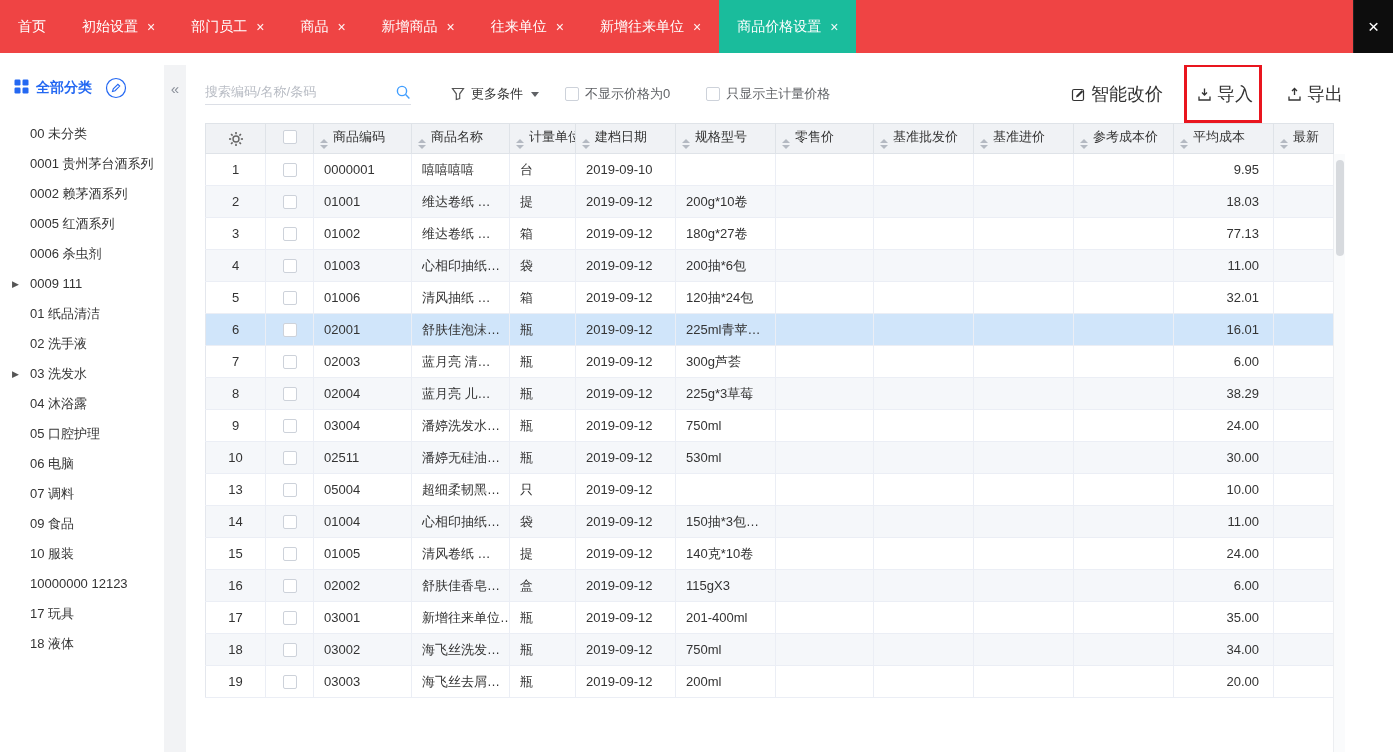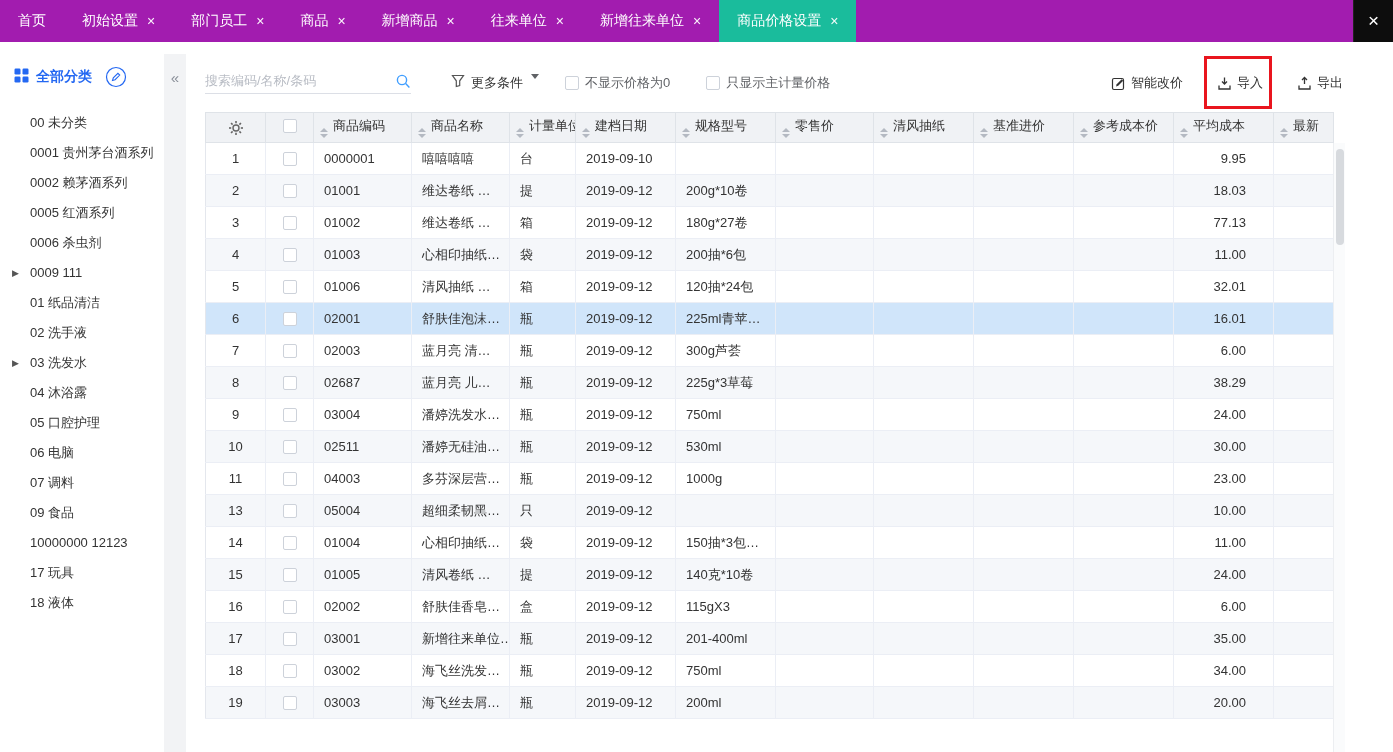--- a/index.html
+++ b/index.html
@@ -1,21 +1,21 @@
 <!DOCTYPE html>
 <html><head>
 <meta charset="utf-8">
 <style>
   * { margin:0; padding:0; box-sizing:border-box; }
   html,body { width:1393px; height:752px; overflow:hidden; background:#fff;
     font-family:"Liberation Sans","DejaVu Sans",sans-serif; }
   .app { width:1393px; height:752px; display:flex; flex-direction:column; overflow:hidden; }
 
   
-  .tabbar { height:42px; flex:none; background:#a21caf; display:flex; align-items:stretch; }
+  .tabbar { height:53px; flex:none; background:#ef4444; display:flex; align-items:stretch; }
   .tabs { display:flex; align-items:stretch; }
   .tab { display:flex; align-items:center; padding:0 18px; color:#fff; font-size:14px; cursor:pointer; white-space:nowrap; }
   .tab.active { background:#1abc9c; }
   .tab-close { margin-left:9px; font-size:14px; opacity:.95; }
   .win-close { margin-left:auto; width:40px; display:flex; align-items:center; justify-content:center;
     color:#fff; font-size:19px; border-left:1px solid #222; cursor:pointer; background:#0d0d0d; }
 
   
   .main { flex:1; display:flex; padding-top:12px; overflow:hidden; background:#fff; }
   .sidebar { width:186px; flex:none; display:flex; }
@@ -32,30 +32,30 @@
   .cat-arrow { position:absolute; left:12px; top:0; font-size:9px; color:#555; }
   .cat-label { }
 
   
   .content { flex:1; padding-left:19px; display:flex; flex-direction:column; overflow:hidden; }
   .toolbar { height:58px; flex:none; display:flex; align-items:center; width:1140px; }
   .search-box { display:flex; align-items:center; width:206px; border-bottom:1px solid #dcdfe6; padding-bottom:4px; }
   .search-box input { flex:1; border:none; outline:none; font-size:13px; color:#333;
     font-family:inherit; }
   .search-box input::placeholder { color:#b8bcc4; }
-  .more-cond { margin-left:40px; display:flex; gap:6px; font-size:13px; color:#333; cursor:pointer; }
+  .more-cond { margin-left:40px; display:flex; align-items:center; gap:6px; font-size:13px; color:#333; cursor:pointer; }
   .caret-down { width:0; height:0; border-left:4px solid transparent; border-right:4px solid transparent;
     border-top:5px solid #606266; margin-left:2px; }
   .chk-group { display:flex; align-items:center; gap:6px; font-size:13px; color:#606266; cursor:pointer; }
   .chk-1 { margin-left:26px; } .chk-2 { margin-left:36px; }
   .checkbox { display:inline-block; width:14px; height:14px; background:#fff;
     border:1px solid #cdd2da; border-radius:2px; flex:none; }
   .tool-right { margin-left:auto; display:flex; align-items:center; }
   .tool-btn { display:flex; align-items:center; gap:5px; background:none; border:none; cursor:pointer;
-    font-size:13px; color:#333; font-family:inherit; padding:4px 2px; }
+    font-size:18px; color:#333; font-family:inherit; padding:4px 2px; }
   .tool-btn .icon { display:inline-flex; }
   .gap-l { margin-left:30px; }
   .import-wrap { position:relative; margin-left:30px; display:inline-flex; }
   .red-box { position:absolute; left:-11px; top:-14px; right:-7px; bottom:-13px;
     border:3px solid #e9151e; pointer-events:none; }
 
   
   .table-wrap { position:relative; width:1140px; flex:1; overflow:hidden; }
   table { width:1128px; table-layout:fixed; border-collapse:collapse; border:1px solid #e4e7ed; }
   thead th { background:#f0f2f5; height:30px; font-size:13px; font-weight:normal; color:#333;
@@ -64,21 +64,21 @@
     border-right:1px solid #ebeef5; border-bottom:1px solid #ebeef5;
     white-space:nowrap; overflow:hidden; }
   tbody tr:nth-child(even) { background:#f5f7fa; }
   tbody tr.selected { background:#d0e5fa; }
   .col-num { width:60px; text-align:center; }
   .col-check { width:48px; text-align:center; }
   .col-code { width:98px; } .col-name { width:98px; } .col-unit { width:66px; }
   .col-date { width:100px; } .col-spec { width:100px; } .col-retail { width:98px; }
   .col-wholesale { width:100px; } .col-purchase { width:100px; } .col-refcost { width:100px; }
   .col-avgcost { width:100px; } .col-latest { width:60px; }
-  td.col-avgcost { text-align:right; padding-right:27px; }
+  td.col-avgcost { text-align:right; padding-right:14px; }
   td.col-check .checkbox { vertical-align:middle; }
   th .sort-caret { display:inline-flex; flex-direction:column; gap:2px; margin-right:5px; vertical-align:-2px; }
   th .sort-caret i { display:block; width:0; height:0; border-left:4px solid transparent; border-right:4px solid transparent; }
   th .sort-caret .cu { border-bottom:4px solid #b4b9c2; }
   th .sort-caret .cd { border-top:4px solid #b4b9c2; }
   th.col-num { text-align:center; } th.col-check { text-align:center; }
   .th-label { }
 
   
   .vscroll { position:absolute; top:31px; left:1128px; bottom:0; width:12px;
@@ -157,20 +157,21 @@
             <li class="cat-item"><span class="cat-label">0006 杀虫剂</span></li>
             <li class="cat-item"><span class="cat-arrow">▶</span><span class="cat-label">0009 111</span></li>
             <li class="cat-item"><span class="cat-label">01 纸品清洁</span></li>
             <li class="cat-item"><span class="cat-label">02 洗手液</span></li>
             <li class="cat-item"><span class="cat-arrow">▶</span><span class="cat-label">03 洗发水</span></li>
             <li class="cat-item"><span class="cat-label">04 沐浴露</span></li>
             <li class="cat-item"><span class="cat-label">05 口腔护理</span></li>
             <li class="cat-item"><span class="cat-label">06 电脑</span></li>
             <li class="cat-item"><span class="cat-label">07 调料</span></li>
             <li class="cat-item"><span class="cat-label">09 食品</span></li>
+            <li class="cat-item"><span class="cat-label">10 服装</span></li>
             <li class="cat-item"><span class="cat-label">10000000 12123</span></li>
             <li class="cat-item"><span class="cat-label">17 玩具</span></li>
             <li class="cat-item"><span class="cat-label">18 液体</span></li>
           </ul>
       </div>
       <div class="sidebar-strip">
         <span class="collapse-btn">«</span>
       </div>
     </aside>
 
@@ -288,21 +289,21 @@
                     <i class="cu"></i>
                     <i class="cd"></i>
                   </span><span class="th-label">规格型号</span></th>
                 <th class="col-retail"><span class="sort-caret">
                     <i class="cu"></i>
                     <i class="cd"></i>
                   </span><span class="th-label">零售价</span></th>
                 <th class="col-wholesale"><span class="sort-caret">
                     <i class="cu"></i>
                     <i class="cd"></i>
-                  </span><span class="th-label">清风抽纸</span></th>
+                  </span><span class="th-label">基准批发价</span></th>
                 <th class="col-purchase"><span class="sort-caret">
                     <i class="cu"></i>
                     <i class="cd"></i>
                   </span><span class="th-label">基准进价</span></th>
                 <th class="col-refcost"><span class="sort-caret">
                     <i class="cu"></i>
                     <i class="cd"></i>
                   </span><span class="th-label">参考成本价</span></th>
                 <th class="col-avgcost"><span class="sort-caret">
                     <i class="cu"></i>
@@ -416,21 +417,21 @@
                 <td class="col-retail"></td>
                 <td class="col-wholesale"></td>
                 <td class="col-purchase"></td>
                 <td class="col-refcost"></td>
                 <td class="col-avgcost">6.00</td>
                 <td class="col-latest"></td>
               </tr>
               <tr>
                 <td class="col-num">8</td>
                 <td class="col-check"><span class="checkbox"></span></td>
-                <td class="col-code">02687</td>
+                <td class="col-code">02004</td>
                 <td class="col-name">蓝月亮 儿…</td>
                 <td class="col-unit">瓶</td>
                 <td class="col-date">2019-09-12</td>
                 <td class="col-spec">225g*3草莓</td>
                 <td class="col-retail"></td>
                 <td class="col-wholesale"></td>
                 <td class="col-purchase"></td>
                 <td class="col-refcost"></td>
                 <td class="col-avgcost">38.29</td>
                 <td class="col-latest"></td>
@@ -456,35 +457,20 @@
                 <td class="col-code">02511</td>
                 <td class="col-name">潘婷无硅油…</td>
                 <td class="col-unit">瓶</td>
                 <td class="col-date">2019-09-12</td>
                 <td class="col-spec">530ml</td>
                 <td class="col-retail"></td>
                 <td class="col-wholesale"></td>
                 <td class="col-purchase"></td>
                 <td class="col-refcost"></td>
                 <td class="col-avgcost">30.00</td>
-                <td class="col-latest"></td>
-              </tr>
-              <tr>
-                <td class="col-num">11</td>
-                <td class="col-check"><span class="checkbox"></span></td>
-                <td class="col-code">04003</td>
-                <td class="col-name">多芬深层营…</td>
-                <td class="col-unit">瓶</td>
-                <td class="col-date">2019-09-12</td>
-                <td class="col-spec">1000g</td>
-                <td class="col-retail"></td>
-                <td class="col-wholesale"></td>
-                <td class="col-purchase"></td>
-                <td class="col-refcost"></td>
-                <td class="col-avgcost">23.00</td>
                 <td class="col-latest"></td>
               </tr>
               <tr>
                 <td class="col-num">13</td>
                 <td class="col-check"><span class="checkbox"></span></td>
                 <td class="col-code">05004</td>
                 <td class="col-name">超细柔韧黑…</td>
                 <td class="col-unit">只</td>
                 <td class="col-date">2019-09-12</td>
                 <td class="col-spec"></td>

